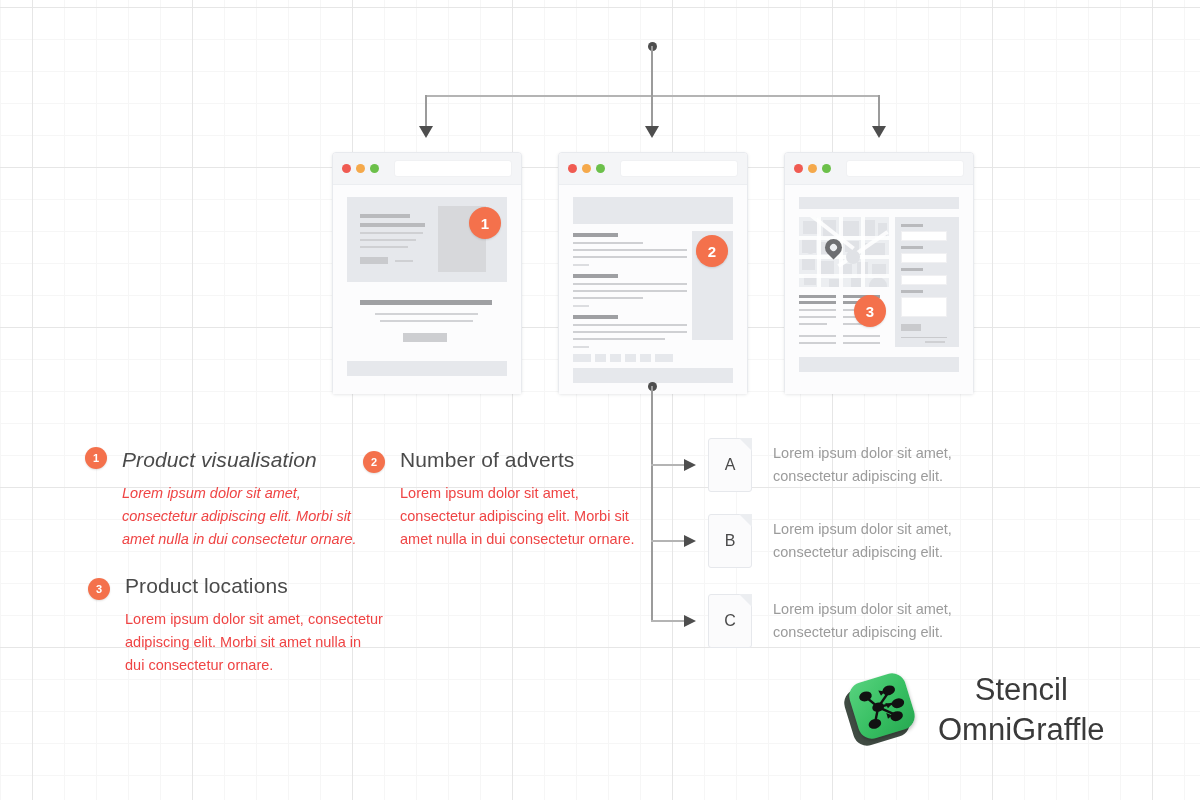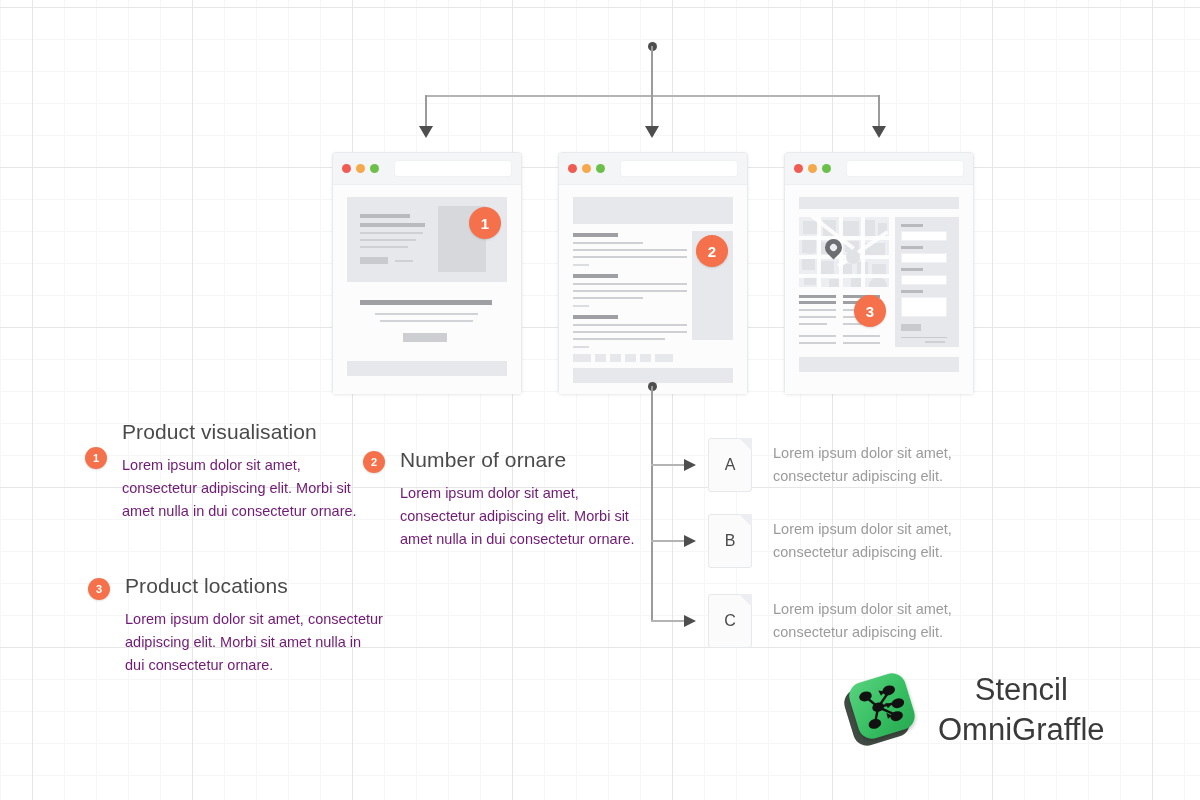--- a/index.html
+++ b/index.html
@@ -80,21 +80,21 @@
   .badge-lg{width:32px;height:32px;font-size:15px;}
   .badge-sm{width:22px;height:22px;font-size:11px;}
 
   
   .legend{position:absolute;}
   .legend h3{
     margin:0;font-size:21px;font-weight:normal;color:#4a4a4a;
     letter-spacing:.1px;line-height:24px;
   }
   .legend p{
-    margin:10px 0 0 0;font-size:14.5px;color:#701a75;line-height:23px;
+    margin:10px 0 0 0;font-size:14.5px;color:#ef4444;line-height:23px;
   }
 
   
   .docrow{position:absolute;display:flex;align-items:center;}
   .docicon{
     position:relative;width:44px;height:54px;
     background:#fbfbfc;border:1px solid #e6e8ec;border-radius:3px;
     display:flex;align-items:center;justify-content:center;
     font-size:16px;color:#4a4a4a;box-sizing:border-box;
   }
@@ -304,28 +304,28 @@
     <div class="cdot" style="left:648px;top:382px;"></div>
     <div class="cline-v" style="left:651px;top:386px;height:236px;"></div>
     <div class="cline-h" style="left:651px;top:464px;width:35px;"></div>
     <div class="cline-h" style="left:651px;top:540px;width:35px;"></div>
     <div class="cline-h" style="left:651px;top:620px;width:35px;"></div>
     <div class="arrow-right" style="left:684px;top:459px;"></div>
     <div class="arrow-right" style="left:684px;top:535px;"></div>
     <div class="arrow-right" style="left:684px;top:615px;"></div>
   </div>
 
-  <div class="legend" style="left:122px;top:420px;width:240px;">
+  <div class="legend" style="left:122px;top:448px;width:240px;font-style:italic;">
     <h3>Product visualisation</h3>
     <p>Lorem ipsum dolor sit amet, consectetur adipiscing elit. Morbi sit amet nulla in dui consectetur ornare.</p>
   </div>
   <div class="badge badge-sm" style="left:85px;top:447px;">1</div>
 
   <div class="legend" style="left:400px;top:448px;width:240px;">
-    <h3>Number of ornare</h3>
+    <h3>Number of adverts</h3>
     <p>Lorem ipsum dolor sit amet, consectetur adipiscing elit. Morbi sit amet nulla in dui consectetur ornare.</p>
   </div>
   <div class="badge badge-sm" style="left:363px;top:451px;">2</div>
 
   <div class="legend" style="left:125px;top:574px;width:258px;">
     <h3>Product locations</h3>
     <p>Lorem ipsum dolor sit amet, consectetur adipiscing elit. Morbi sit amet nulla in dui consectetur ornare.</p>
   </div>
   <div class="badge badge-sm" style="left:88px;top:578px;">3</div>
 

